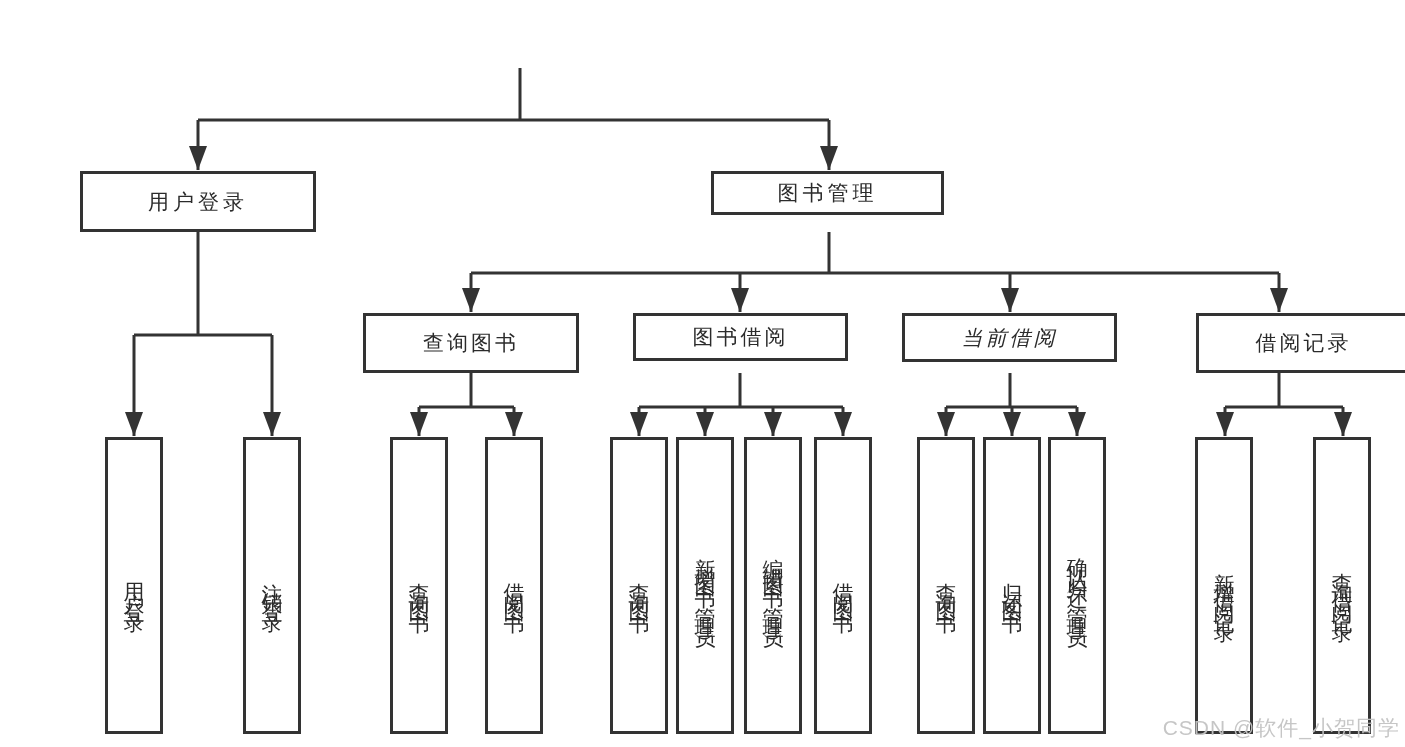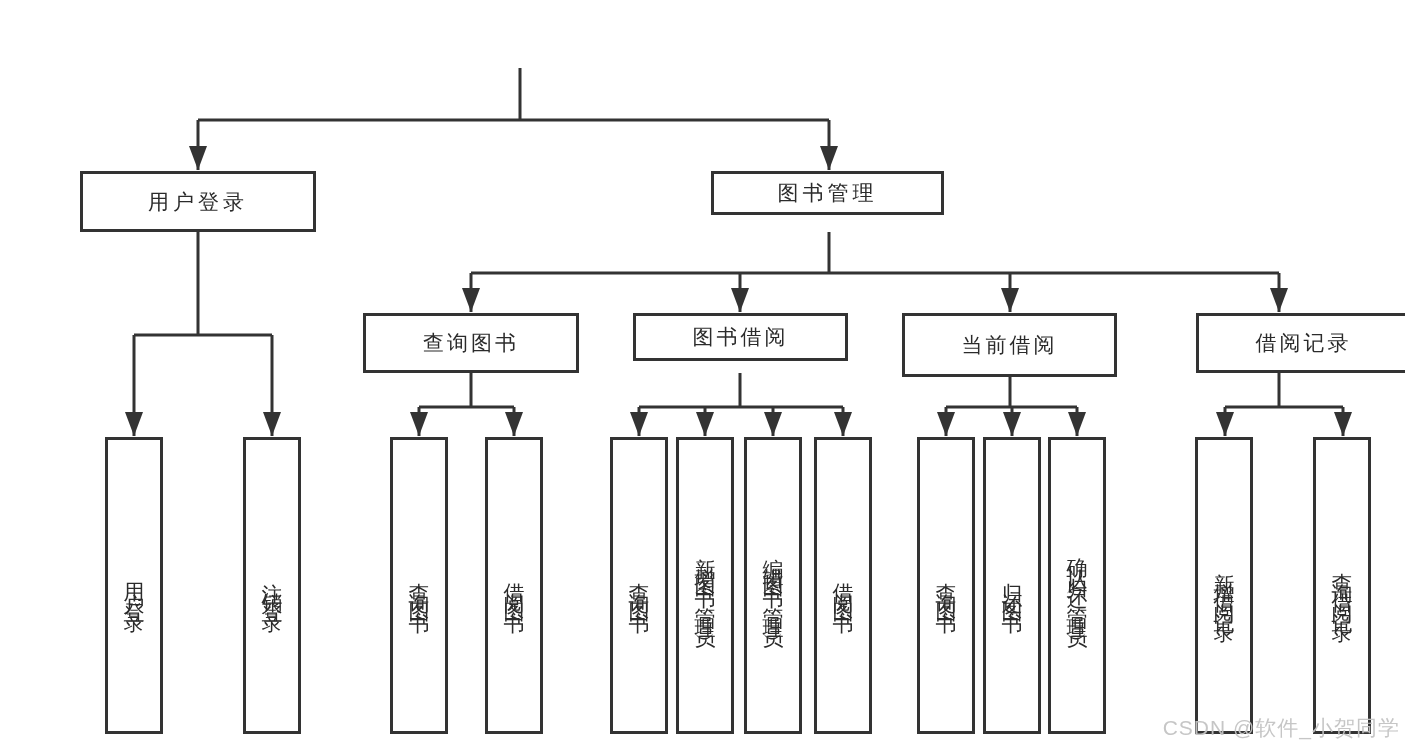--- a/index.html
+++ b/index.html
@@ -95,21 +95,21 @@
       <line x1="1343" y1="407" x2="1343" y2="436" marker-end="url(#arrow)"></line>
     </g>
   </svg>
 
 
   <div class="node h2" style="left:80px;top:171px;width:236px;height:61px;">用户登录</div>
   <div class="node h2" style="left:711px;top:171px;width:233px;height:44px;">图书管理</div>
 
   <div class="node h3" style="left:363px;top:313px;width:216px;height:60px;">查询图书</div>
   <div class="node h3" style="left:633px;top:313px;width:215px;height:48px;font-family:Liberation Mono, monospace;">图书借阅</div>
-  <div class="node h3" style="left:902px;top:313px;width:215px;height:64px;">当前借阅</div>
+  <div class="node h3" style="left:902px;top:313px;width:215px;height:49px;font-style:italic;">当前借阅</div>
   <div class="node h3" style="left:1196px;top:313px;width:215px;height:60px;">借阅记录</div>
 
   <div class="vbox" style="left:105px;">用户登录</div>
   <div class="vbox" style="left:243px;">注销登录</div>
 
   <div class="vbox" style="left:390px;">查询图书</div>
   <div class="vbox" style="left:485px;">借阅图书</div>
 
   <div class="vbox" style="left:610px;">查询图书</div>
   <div class="vbox" style="left:676px;">新增图书（管理员）</div>

